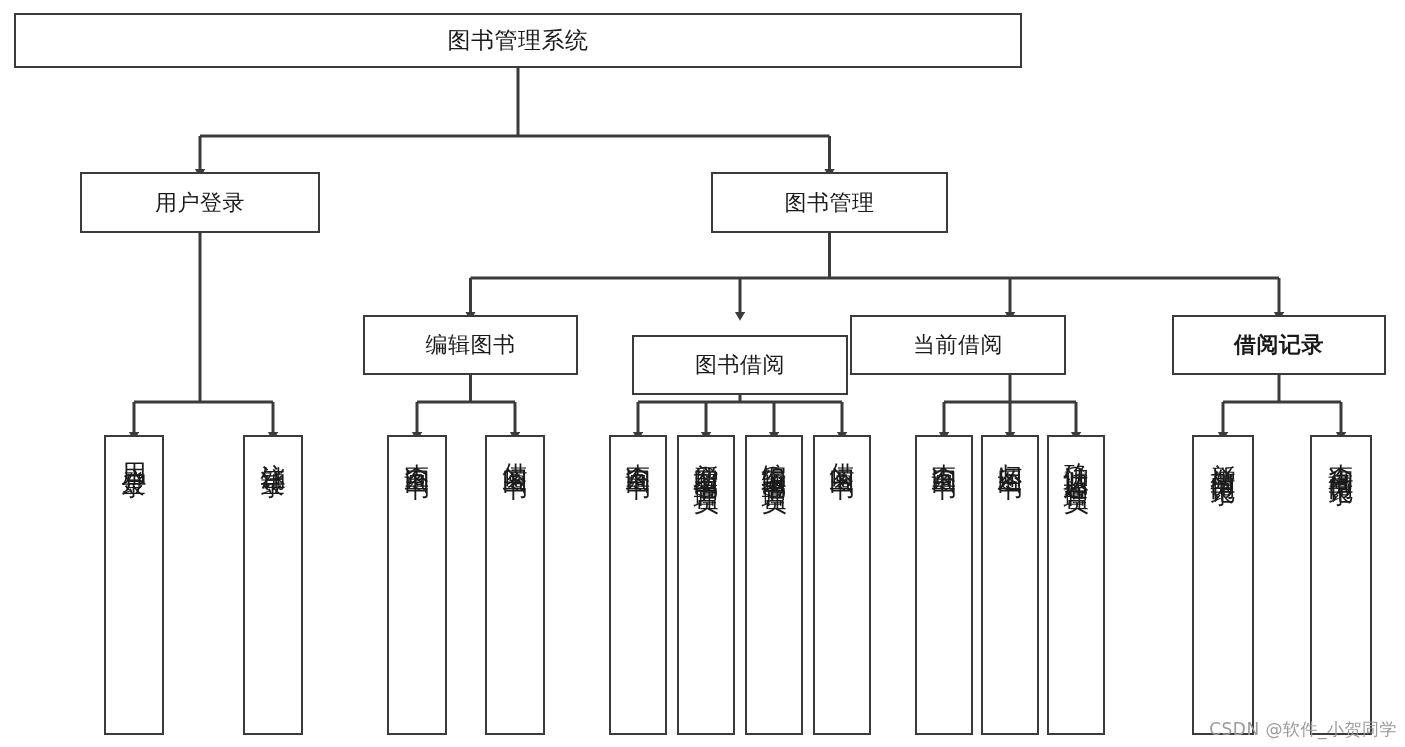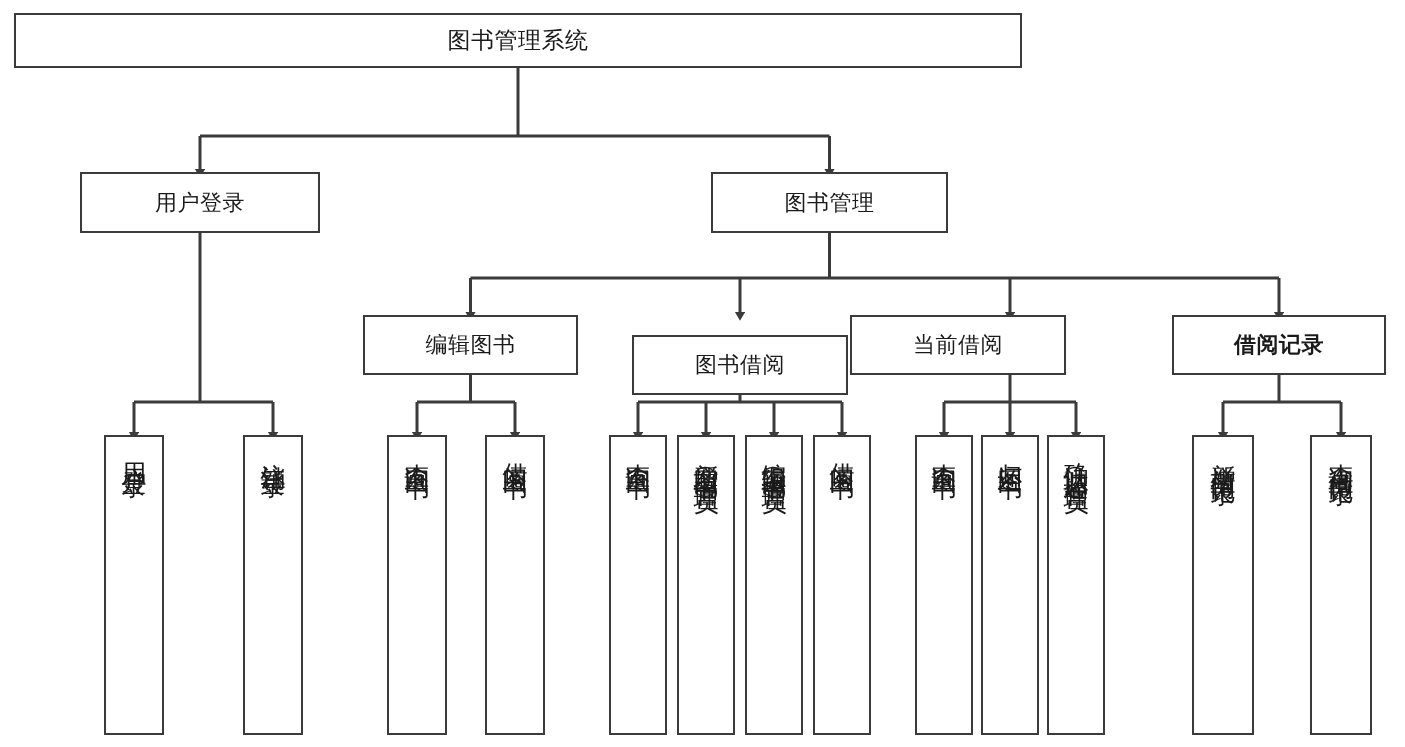--- a/index.html
+++ b/index.html
@@ -178,13 +178,14 @@
         <span class="node-label v-label">确认归还（管理员）</span>
       </div>
       <div class="node level3 leaf" style="left: 1192px; top: 435px; width: 62px; height: 300px;">
         <span class="node-label v-label">新增借阅记录</span>
       </div>
       <div class="node level3 leaf" style="left: 1310px; top: 435px; width: 62px; height: 300px;">
         <span class="node-label v-label">查询借阅记录</span>
       </div>
     </div>
 
+  <div class="watermark">CSDN @软件_小贺同学</div>
 </div>
 
 </body></html>

